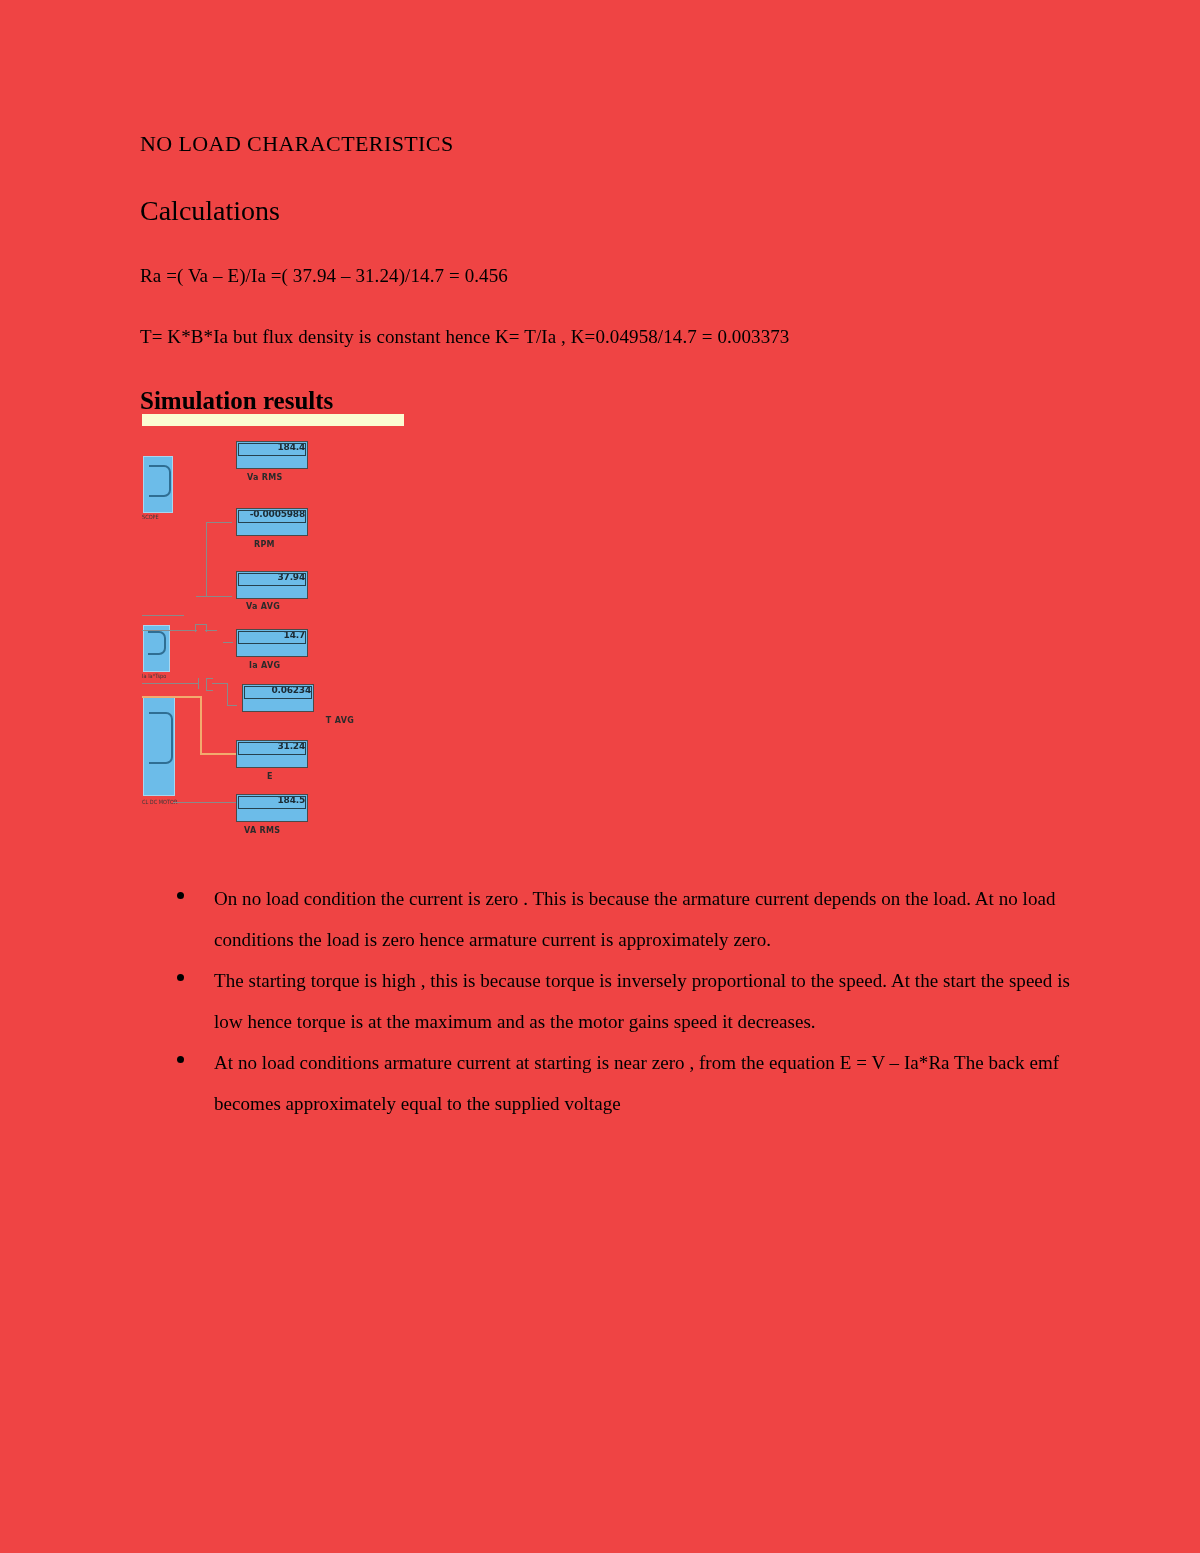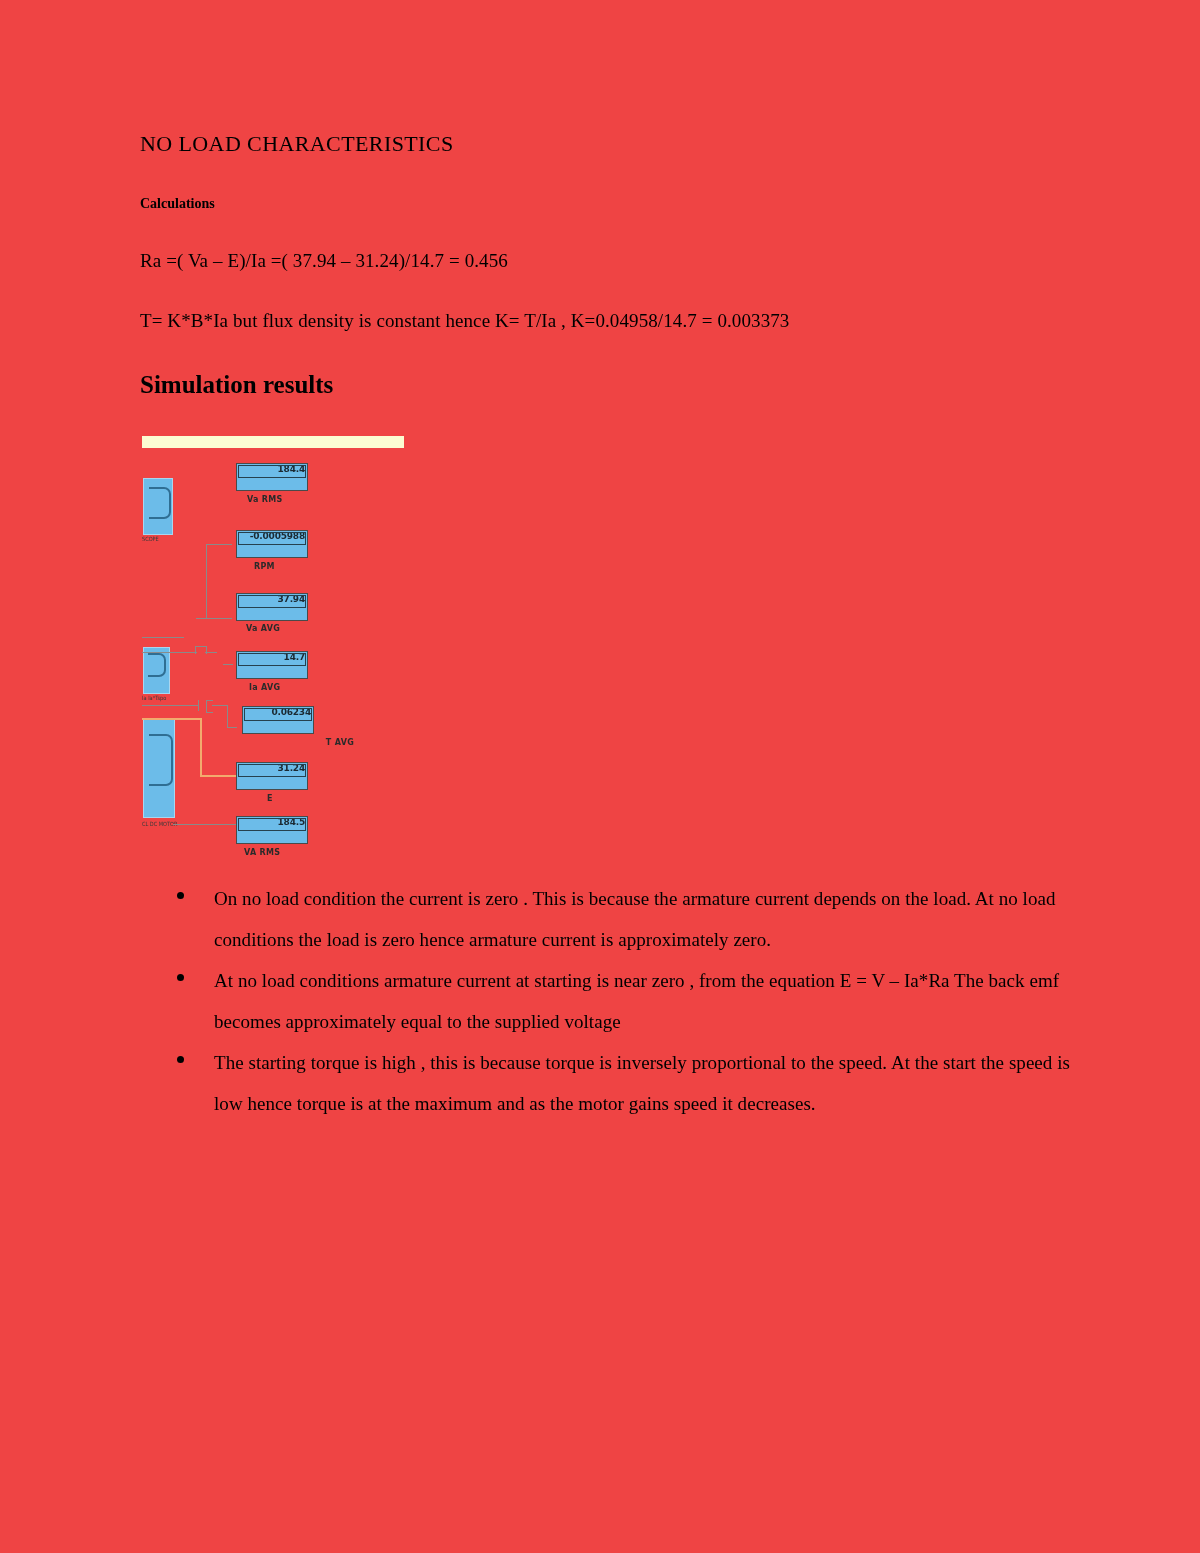--- a/index.html
+++ b/index.html
@@ -33,22 +33,22 @@
 
   h1.doc-title {
     font-size: 22px;
     font-weight: normal;
     letter-spacing: 0.4px;
     margin: 0 0 40px 0;
     line-height: 1.1;
   }
 
   h2.section-head {
-    font-size: 14px;
-    font-weight: bold;
+    font-size: 28px;
+    font-weight: normal;
     margin: 0 0 38px 0;
     line-height: 1.1;
   }
 
   p.eq {
     font-size: 19px;
     margin: 0 0 39px 0;
     line-height: 1.15;
     letter-spacing: 0.1px;
   }
@@ -57,21 +57,21 @@
     font-size: 25px;
     font-weight: bold;
     margin: 0 0 0 0;
     line-height: 1.1;
   }
 
   
   .figure {
     position: absolute;
     left: 140px;
-    top: 432px;
+    top: 410px;
     width: 290px;
     height: 430px;
   }
   .highlight-band {
     position: absolute;
     left: 2px;
     top: 4px;
     width: 262px;
     height: 12px;
     background: #fcfcd2;
@@ -296,21 +296,21 @@
 
   </div>
 
   <ul class="bullets">
     <li>
       <span class="dot"></span>
       <span>On no load condition the current is zero . This is because the armature current depends on the load. At no load conditions the load is zero hence armature current is approximately zero.</span>
     </li>
     <li>
       <span class="dot"></span>
-      <span>At no load conditions armature current at starting is near zero , from the equation E = V – Ia*Ra The back emf becomes approximately equal to the supplied voltage</span>
+      <span>The starting torque is high , this is because torque is inversely proportional to the speed. At the start the speed is low hence torque is at the maximum and as the motor gains speed it decreases.</span>
     </li>
     <li>
       <span class="dot"></span>
-      <span>The starting torque is high , this is because torque is inversely proportional to the speed. At the start the speed is low hence torque is at the maximum and as the motor gains speed it decreases.</span>
+      <span>At no load conditions armature current at starting is near zero , from the equation E = V – Ia*Ra The back emf becomes approximately equal to the supplied voltage</span>
     </li>
   </ul>
 
 </div>
 
 </body></html>

